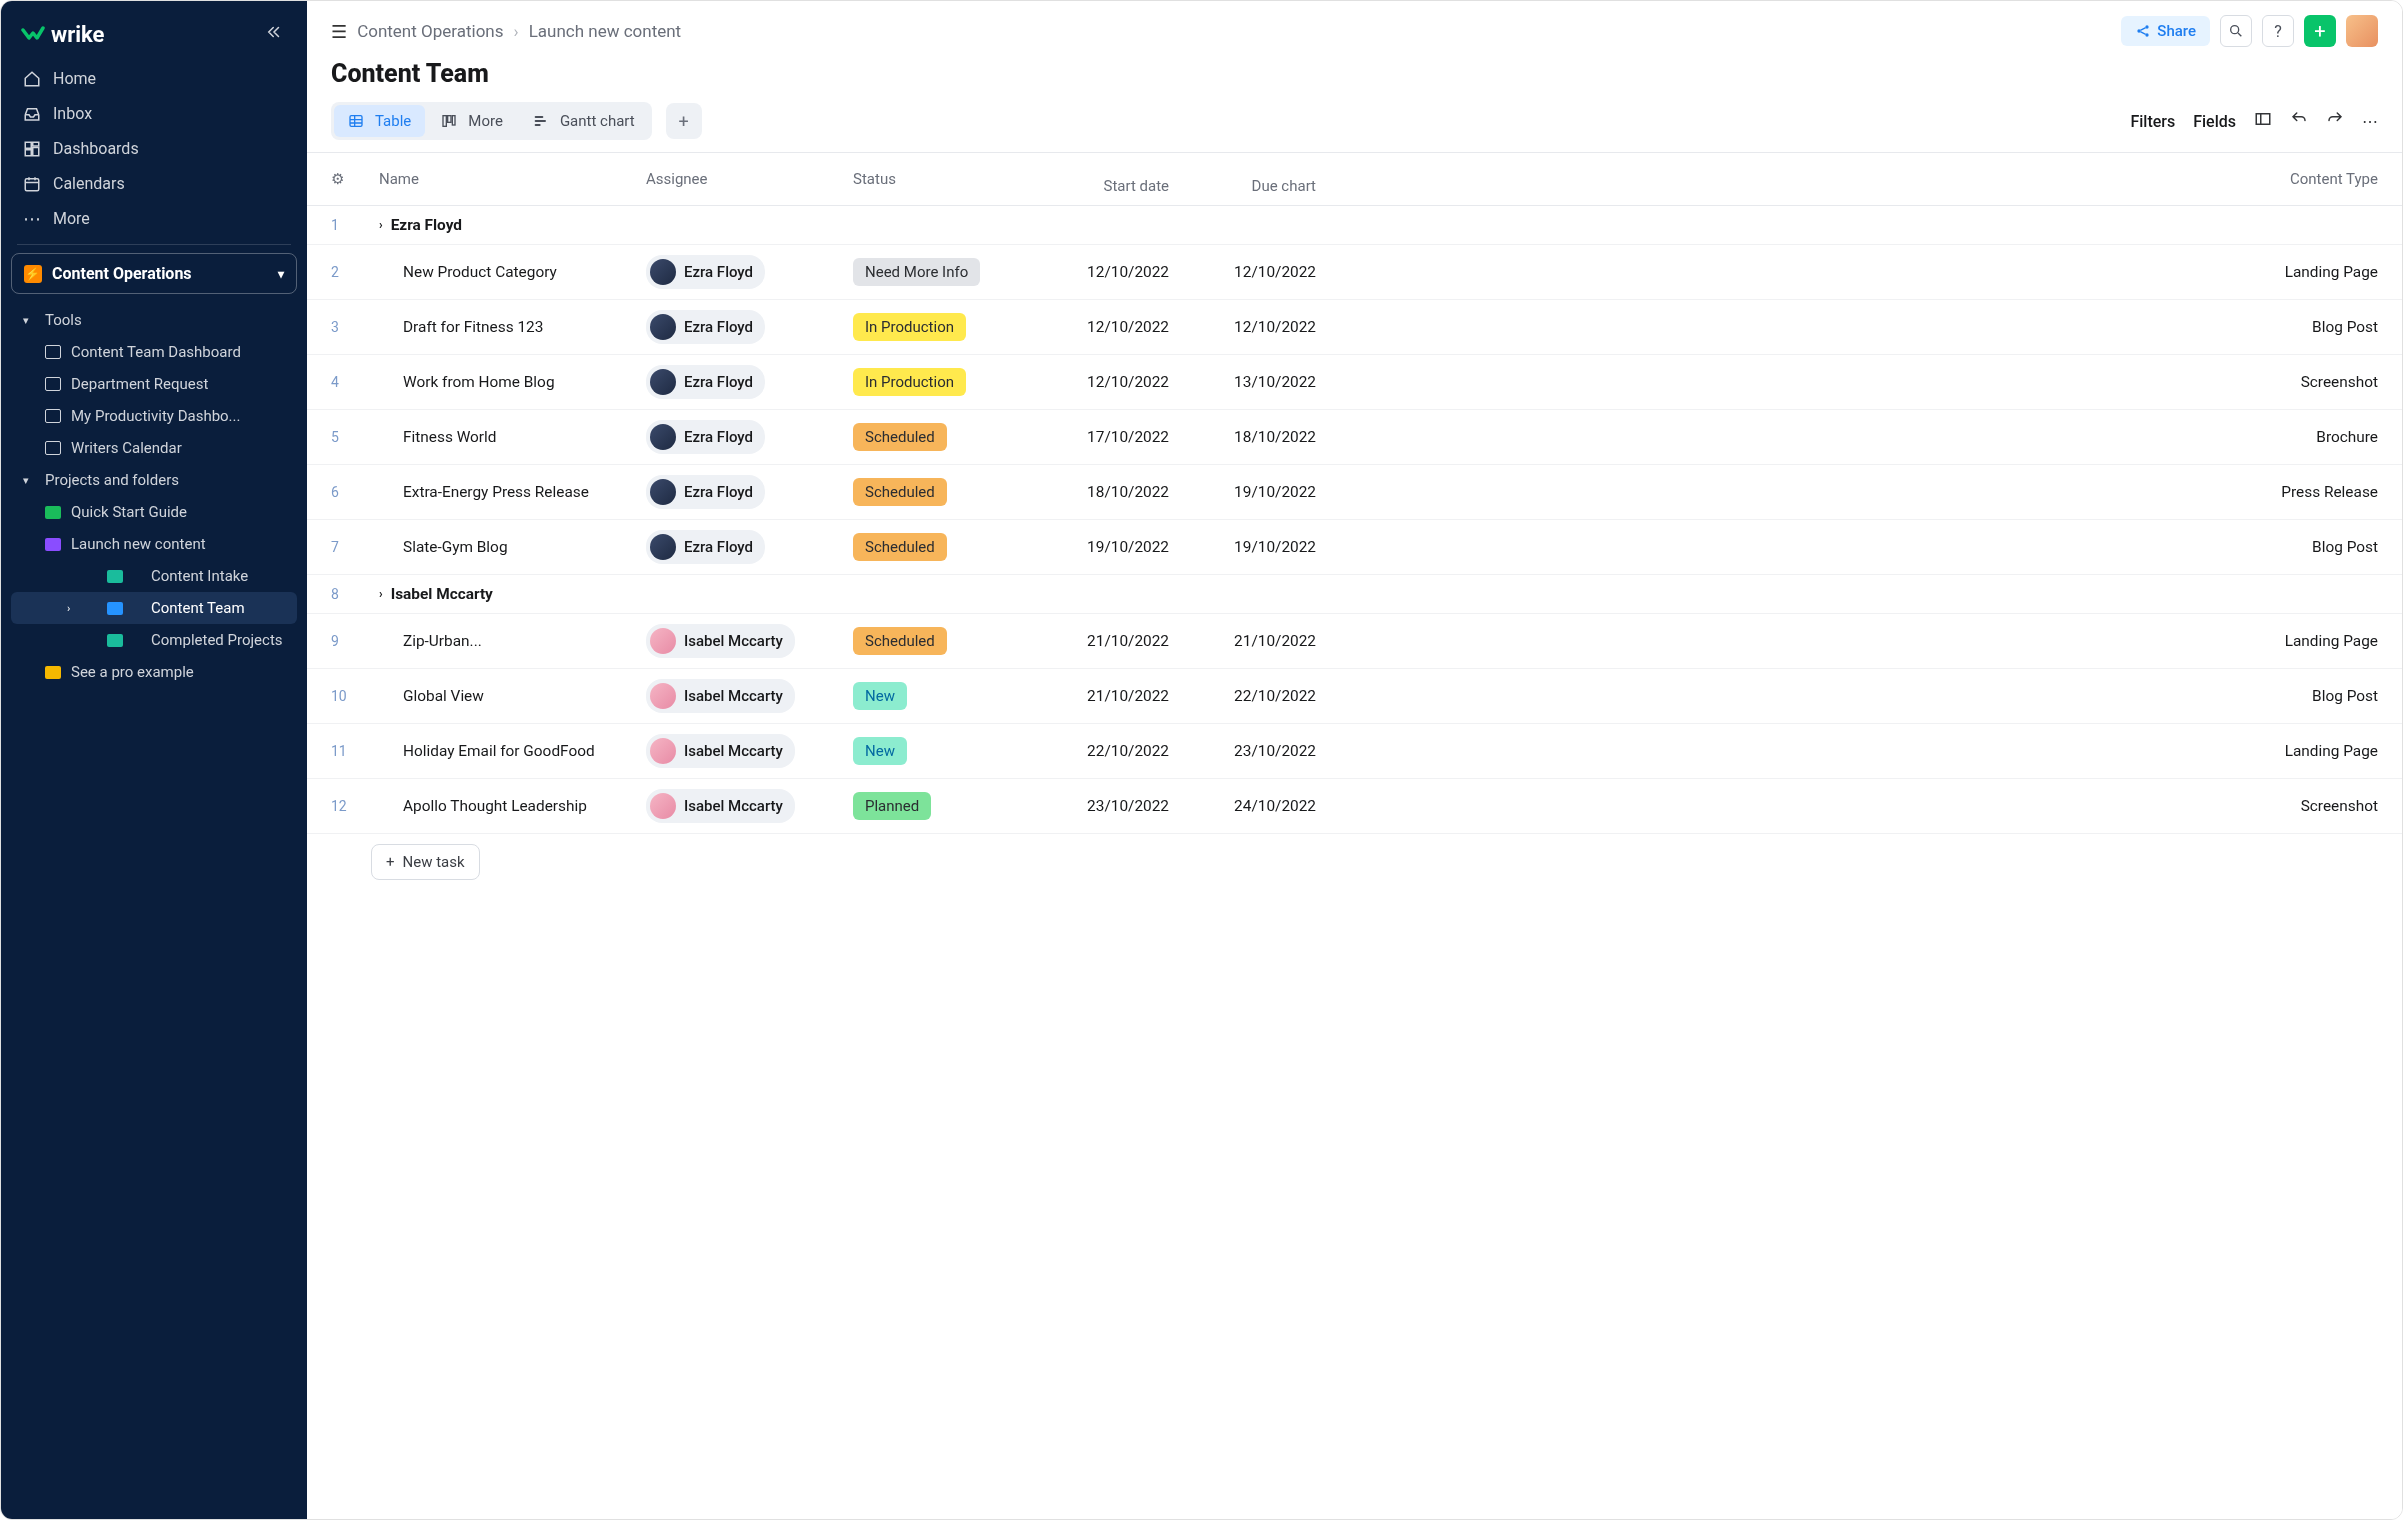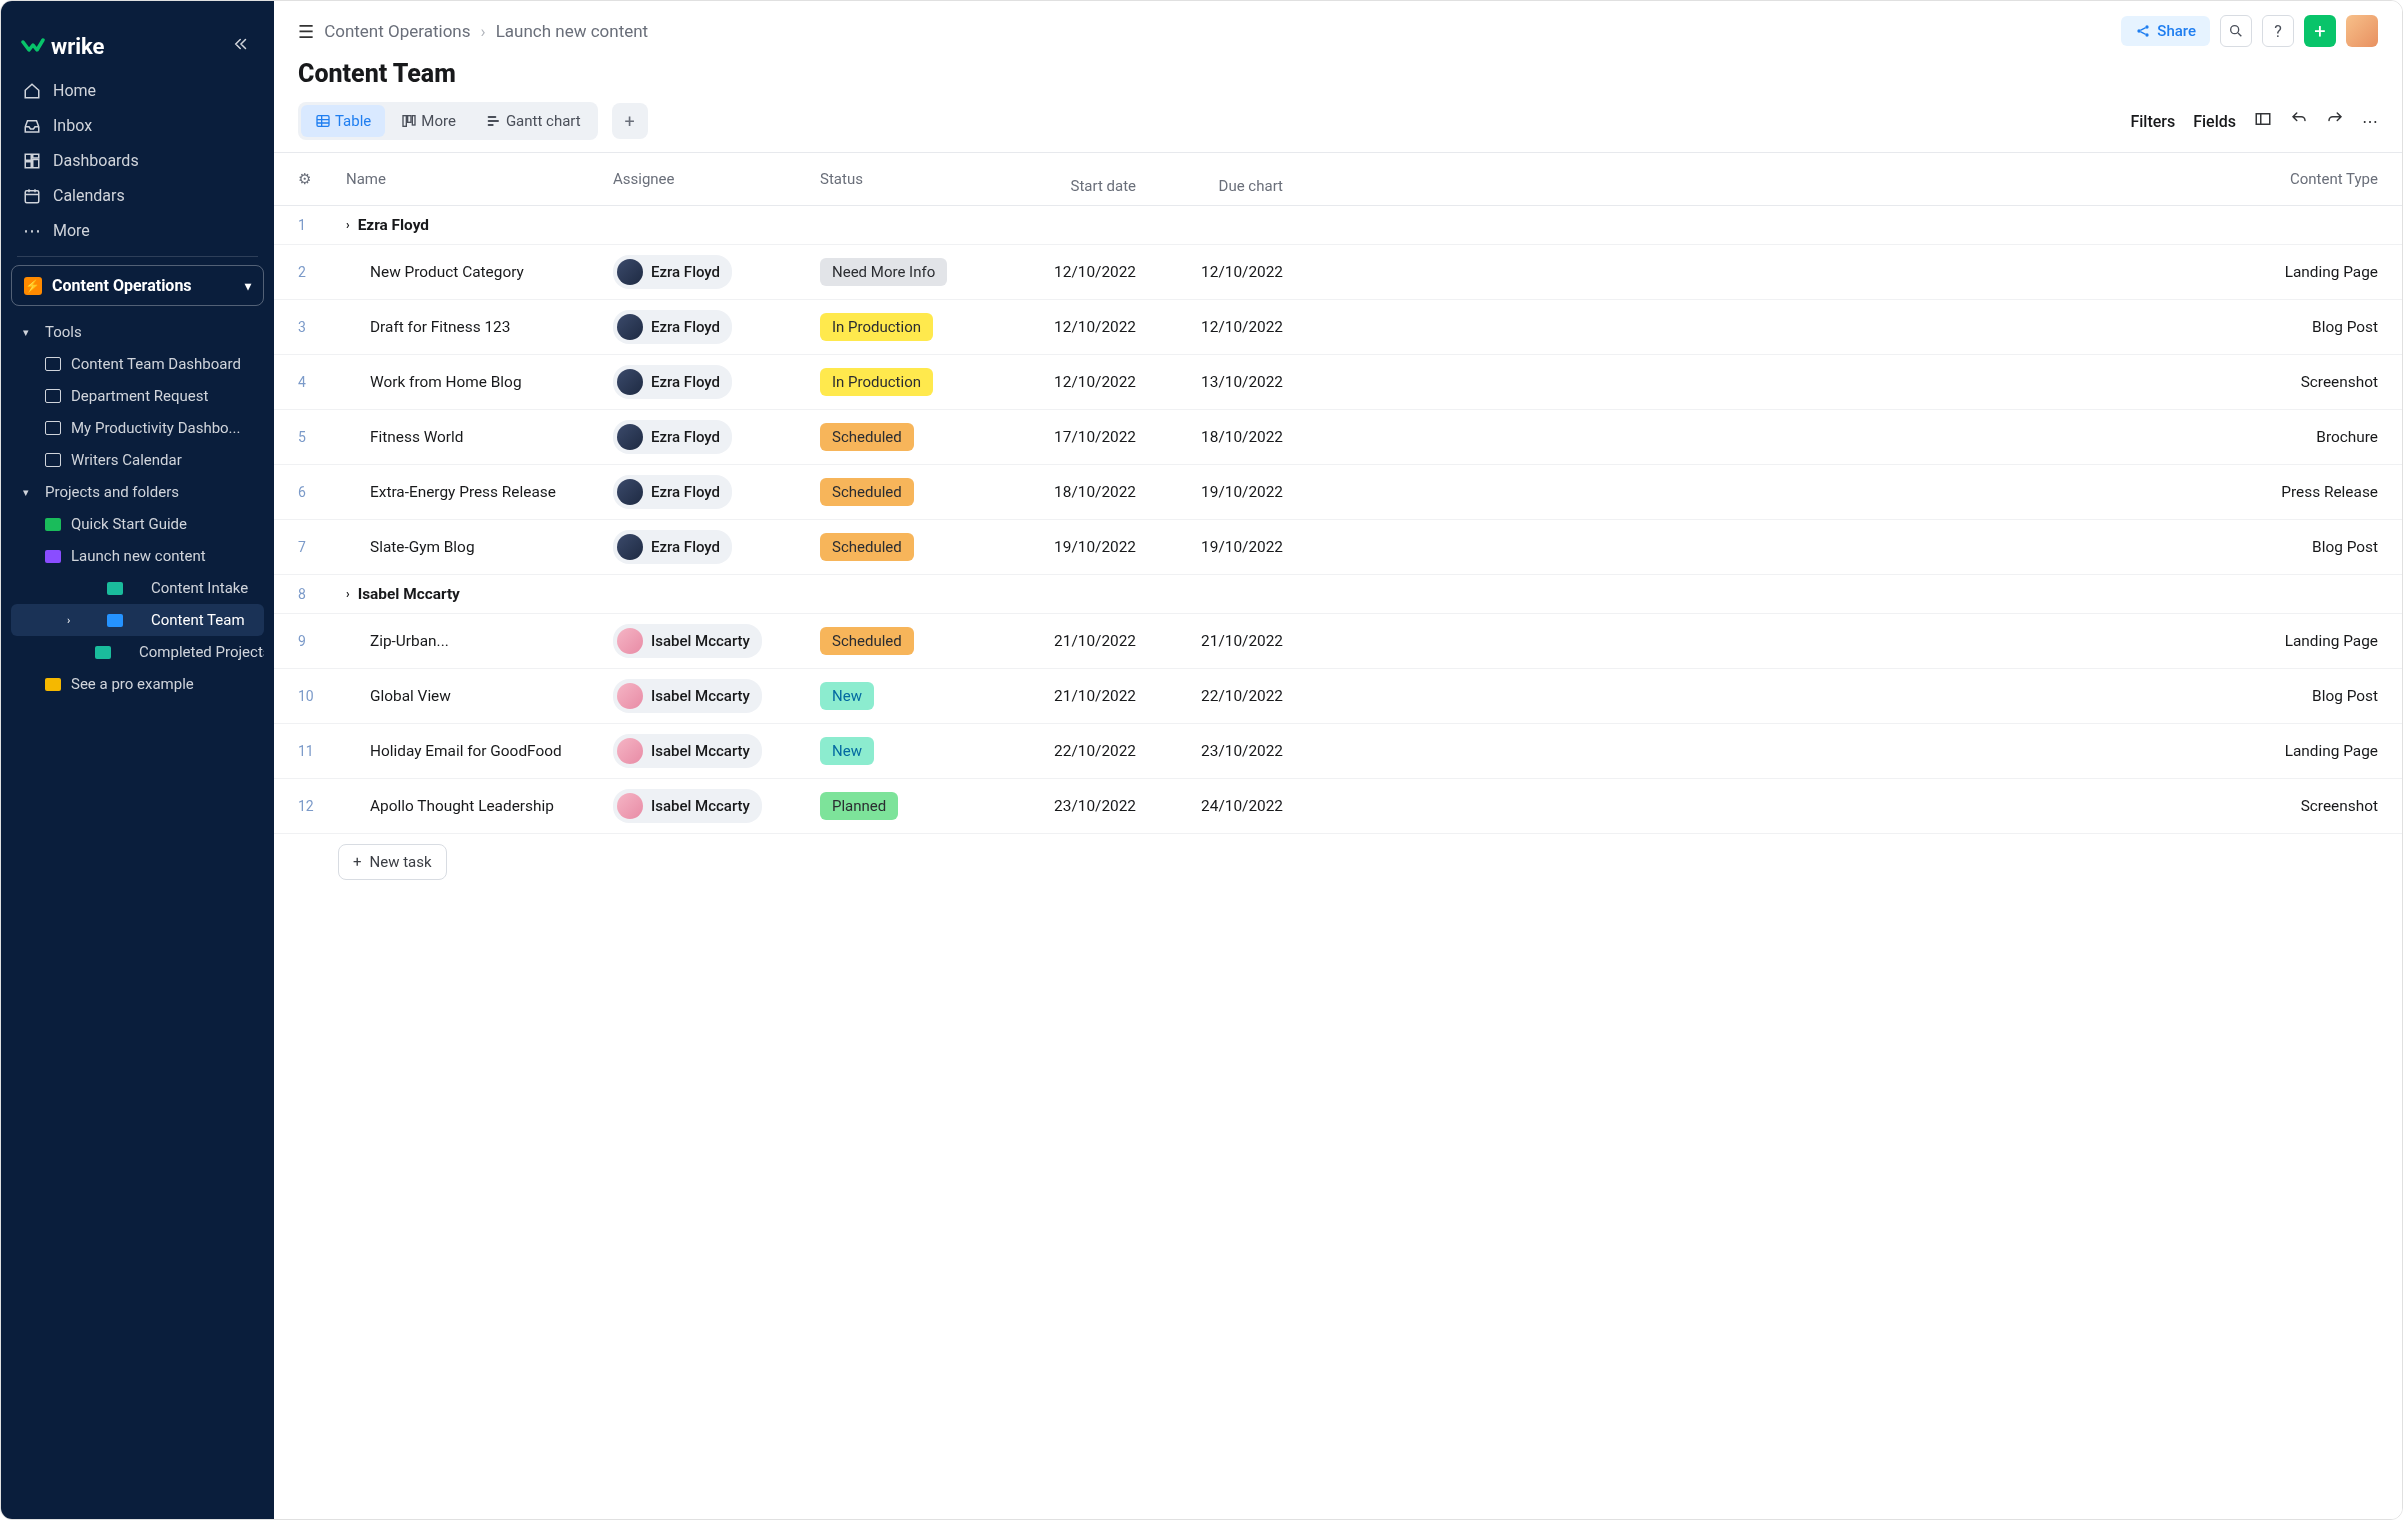--- a/index.html
+++ b/index.html
@@ -1,17 +1,17 @@
 <!DOCTYPE html>
 <html><head>
 <meta charset="utf-8">
 <style>
 * { margin: 0; padding: 0; box-sizing: border-box; font-family: -apple-system, BlinkMacSystemFont, "Segoe UI", Roboto, sans-serif; }
 body { display: flex; height: 100vh; background: #fff; border-radius: 12px; overflow: hidden; border: 1px solid #e0e0e0; }
-.sidebar { width: 273px; background: #0a1e3c; color: #fff; display: flex; flex-direction: column; padding: 30px 10px; flex-shrink: 0; }
+.sidebar { width: 306px; background: #0a1e3c; color: #fff; display: flex; flex-direction: column; padding: 18px 10px; flex-shrink: 0; }
 .logo-row { display: flex; align-items: center; justify-content: space-between; padding: 0 10px 12px; }
 .logo { display: flex; align-items: center; gap: 6px; font-size: 22px; font-weight: 700; color: #fff; }
 .logo-mark { width: 24px; height: 24px; }
 .collapse-btn { color: #d0d4db; cursor: pointer; font-size: 18px; padding: 4px; }
 .nav-item { display: flex; align-items: center; gap: 12px; padding: 8px 12px; color: #d0d4db; font-size: 16px; cursor: pointer; border-radius: 6px; }
 .nav-icon { width: 18px; height: 18px; display: inline-flex; align-items: center; justify-content: center; flex-shrink: 0; }
 .divider { height: 1px; background: rgba(255,255,255,0.15); margin: 8px 6px; }
 .space-header { display: flex; align-items: center; gap: 10px; padding: 10px 12px; border: 1px solid rgba(255,255,255,0.3); border-radius: 8px; font-weight: 700; font-size: 16px; cursor: pointer; }
 .space-header .chev { margin-left: auto; font-size: 12px; }
 .bolt { width: 18px; height: 18px; background: #ff8a00; border-radius: 3px; display: inline-flex; align-items: center; justify-content: center; font-size: 12px; }
@@ -38,21 +38,21 @@
 .topbar-right { margin-left: auto; display: flex; align-items: center; gap: 10px; }
 .share-btn { display: flex; align-items: center; gap: 6px; background: #e6f3ff; color: #1f7ef0; padding: 6px 14px; border-radius: 6px; font-size: 15px; font-weight: 500; cursor: pointer; }
 .icon-btn { width: 32px; height: 32px; border-radius: 6px; display: inline-flex; align-items: center; justify-content: center; cursor: pointer; color: #4a4f59; border:1px solid #d8dce2;}
 .icon-btn.help{border:1px solid #d8dce2;}
 .add-btn { width: 32px; height: 32px; border-radius: 6px; background: #08c46a; color: #fff; display: inline-flex; align-items: center; justify-content: center; font-size: 20px; cursor: pointer; }
 .avatar-top { width: 32px; height: 32px; border-radius: 6px; background: linear-gradient(135deg,#f7c08a,#e89060); }
 
 .page-title { font-size: 25px; font-weight: 800; padding: 6px 24px 14px; color: #18191b; }
 .view-tabs { display: flex; align-items: center; gap: 10px; padding: 0 24px 12px; }
 .tab-group { display: flex; gap: 2px; background: #eef1f5; border-radius: 8px; padding: 3px; }
-.view-tab { display: flex; align-items: center; gap: 4px; padding: 7px 14px; border-radius: 6px; font-size: 15px; color: #4a4f59; cursor: pointer; }
+.view-tab { display: flex; align-items: center; gap: 11px; padding: 7px 14px; border-radius: 6px; font-size: 15px; color: #4a4f59; cursor: pointer; }
 .view-tab.active { background: #d9e9ff; color: #1f7ef0; }
 .tab-add { width: 36px; height: 36px; border-radius: 8px; background: #eef1f5; display: inline-flex; align-items: center; justify-content: center; color: #6a6f7a; font-size: 18px; cursor: pointer; margin-left: 4px; }
 .toolbar-right { margin-left: auto; display: flex; align-items: center; gap: 18px; color: #18191b; font-size: 16px; font-weight: 500; }
 .toolbar-right .ic { cursor: pointer; color:#343639; }
 
 .table-wrap { flex: 1; overflow: auto; border-top:1px solid #e7e9ed;}
 .thead { display: grid; grid-template-columns: 40px 259px 199px 169px 139px 139px 1fr; padding: 10px 24px; color: #6a6f7a; font-size: 15px; border-bottom: 1px solid #e7e9ed; align-items: center; gap:8px;}
 .gear { font-size: 15px; color: #6a6f7a; cursor:pointer; }
 .th { cursor: pointer; }
 .th.right { text-align: right; margin-top: 14px; }

